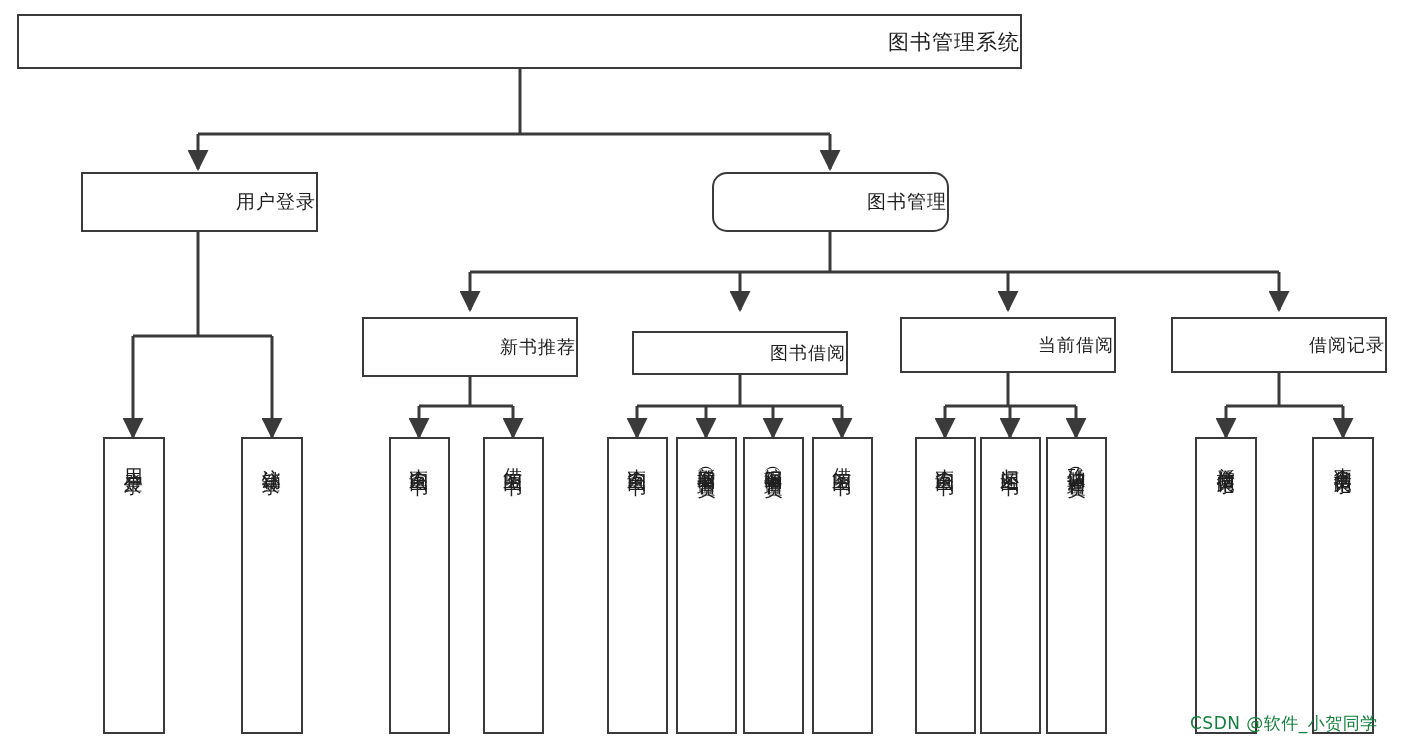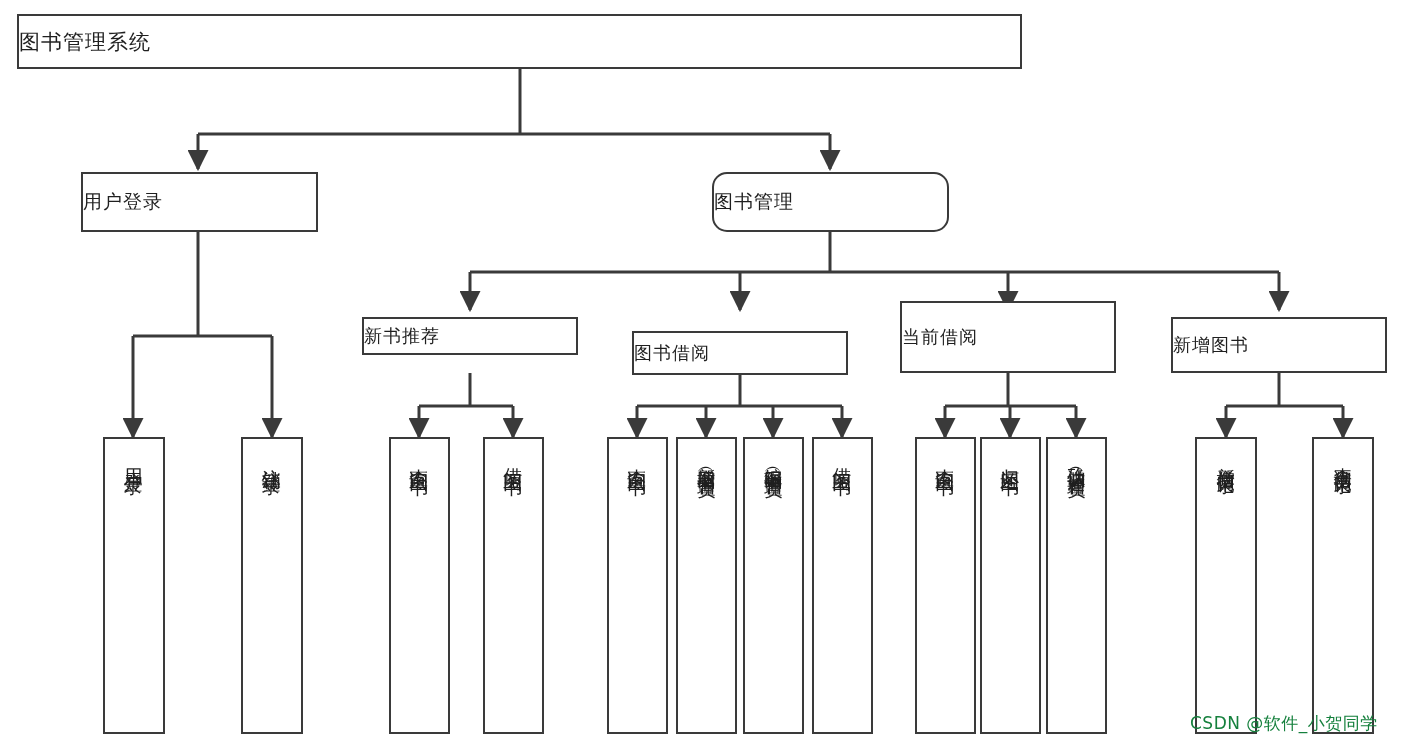--- a/index.html
+++ b/index.html
@@ -26,21 +26,21 @@
     height: 747px;
     pointer-events: none;
   }
   .node {
     position: absolute;
     box-sizing: border-box;
     border: 2px solid #3a3a3a;
     background: #ffffff;
     display: flex;
     align-items: center;
-    justify-content: flex-start;
+    justify-content: flex-end;
     color: #1f1f1f;
   }
   .node.level0 {
     font-size: 21px;
     letter-spacing: 1px;
   }
   .node.level1 {
     font-size: 19px;
     letter-spacing: 1px;
   }
@@ -135,31 +135,31 @@
     <span>图书管理系统</span>
   </div>
 
   <div class="node level1" style="left:81px; top:172px; width:237px; height:60px;">
     <span>用户登录</span>
   </div>
   <div class="node level1" style="left:712px; top:172px; width:237px; height:60px;border-radius:15px;">
     <span>图书管理</span>
   </div>
 
-  <div class="node level2" style="left:362px; top:317px; width:216px; height:38px;">
+  <div class="node level2" style="left:362px; top:317px; width:216px; height:60px;">
     <span>新书推荐</span>
   </div>
   <div class="node level2" style="left:632px; top:331px; width:216px; height:44px;">
     <span>图书借阅</span>
   </div>
-  <div class="node level2" style="left:900px; top:301px; width:216px; height:72px;">
+  <div class="node level2" style="left:900px; top:317px; width:216px; height:56px;">
     <span>当前借阅</span>
   </div>
   <div class="node level2" style="left:1171px; top:317px; width:216px; height:56px;">
-    <span>新增图书</span>
+    <span>借阅记录</span>
   </div>
 
   <div class="node leaf" style="left:103px; top:437px; width:62px; height:297px;">
     <span class="vtext">用户登录</span>
   </div>
   <div class="node leaf" style="left:241px; top:437px; width:62px; height:297px;">
     <span class="vtext">注销登录</span>
   </div>
 
   <div class="node leaf" style="left:389px; top:437px; width:61px; height:297px;">

